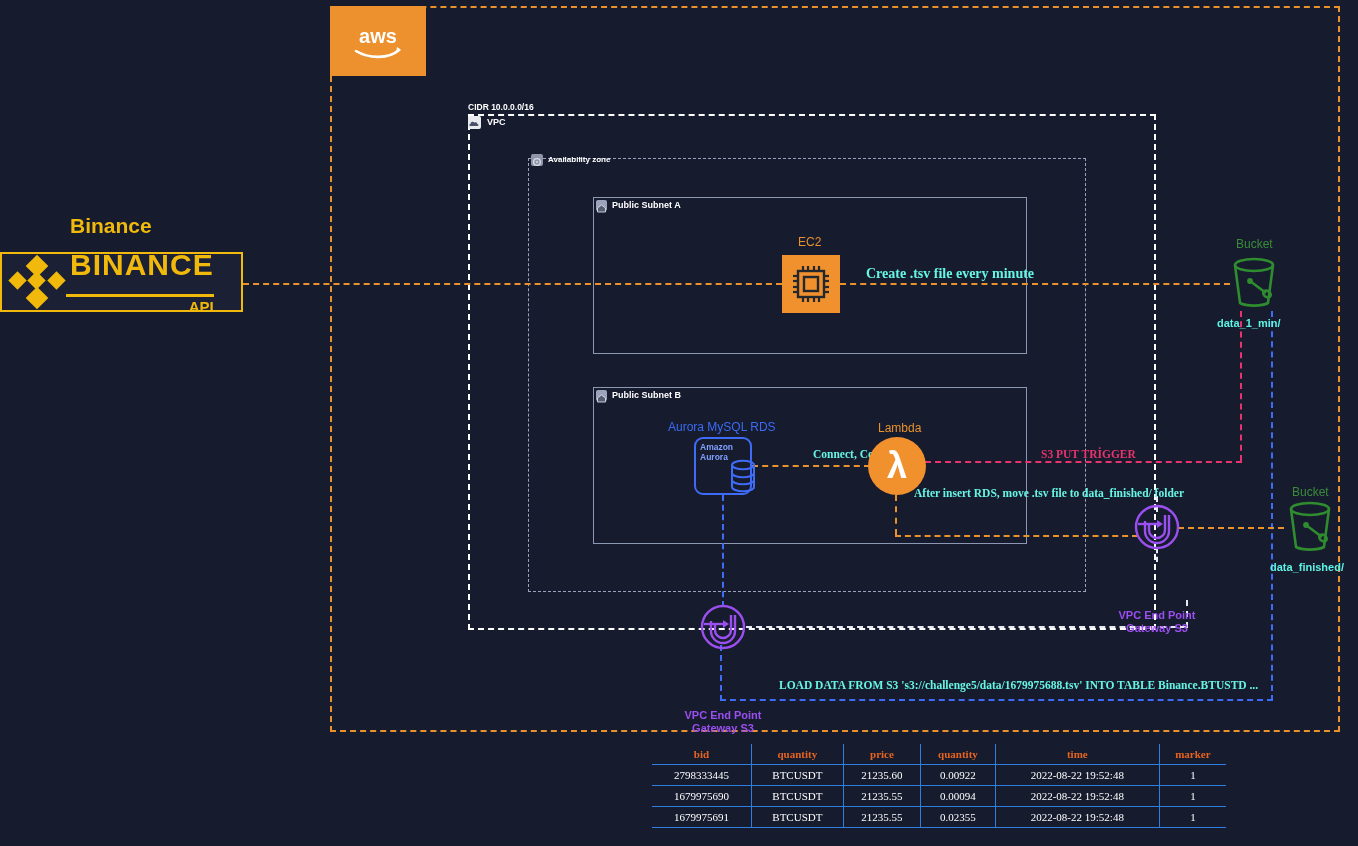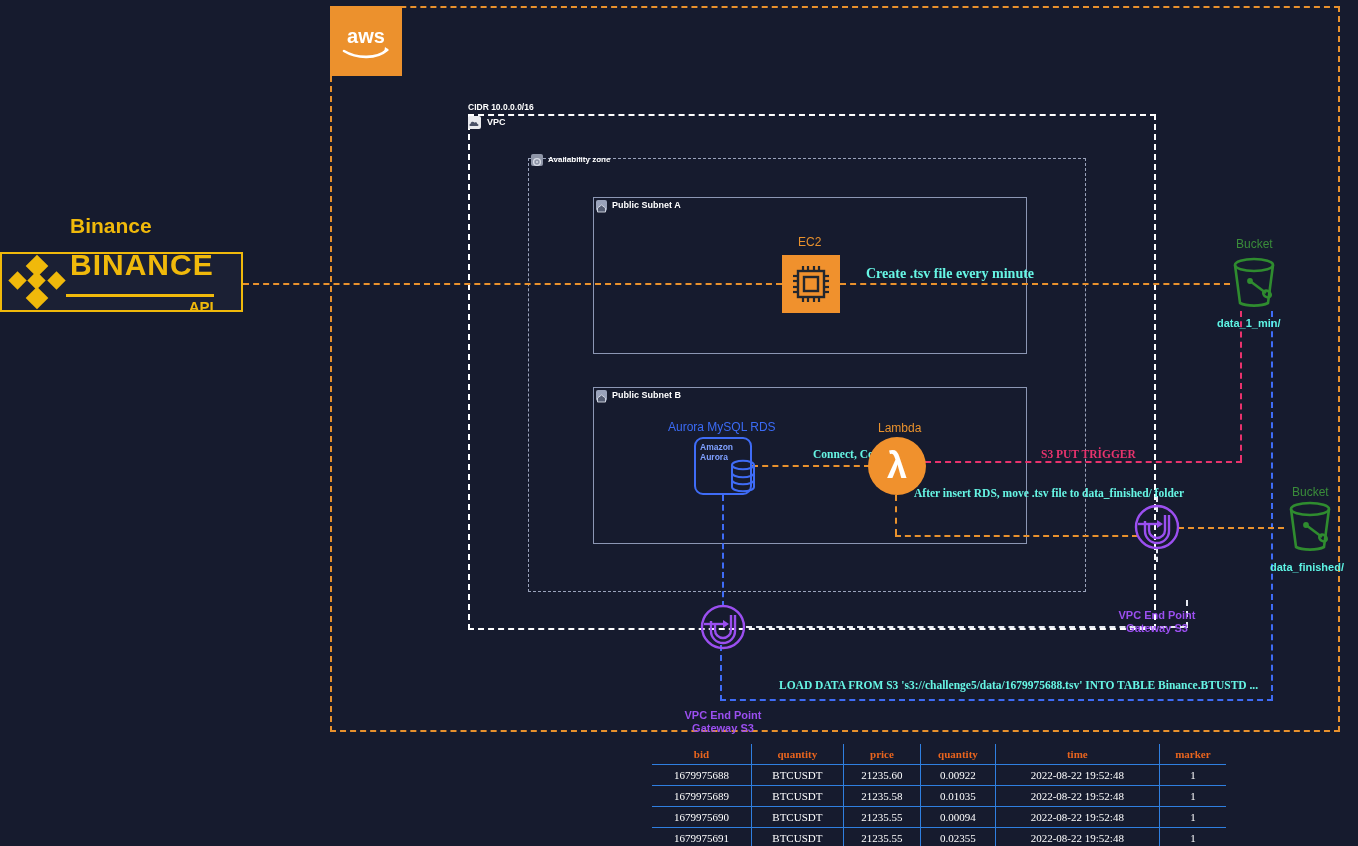--- a/index.html
+++ b/index.html
@@ -12,21 +12,21 @@
   #binance-title{left:70px;top:215px;font-size:21px;font-weight:bold;color:#f0b90b;}
   #binance-logo{left:0px;top:252px;width:243px;height:60px;border:2px solid #f0b90b;
       background:#1b2034;box-sizing:border-box;display:flex;align-items:center;}
   #binance-mark{width:58px;height:58px;position:relative;flex:0 0 58px;margin-left:6px;}
   #binance-word{color:#f0b90b;font-size:30px;font-weight:bold;letter-spacing:1px;
       line-height:1;margin-left:4px;}
   #binance-api{color:#f0b90b;font-size:15px;font-weight:bold;text-align:right;
       border-top:3px solid #f0b90b;margin-top:14px;padding-top:1px;}
 
   
-  #aws-logo{left:330px;top:6px;width:72px;height:70px;background:#ec912d;
+  #aws-logo{left:330px;top:6px;width:96px;height:70px;background:#ec912d;
       display:flex;align-items:center;justify-content:center;}
 
   
   #aws-boundary{left:330px;top:6px;width:1010px;height:726px;
       border:2px dashed #e8912d;box-sizing:border-box;}
   #vpc-boundary{left:468px;top:114px;width:688px;height:516px;
       border:2px dashed #ffffff;box-sizing:border-box;}
   #az-boundary{left:528px;top:158px;width:558px;height:434px;
       border:1px dashed #9aa3bb;box-sizing:border-box;}
   #subnet-a{left:593px;top:197px;width:434px;height:157px;
@@ -319,32 +319,24 @@
         <th>bid</th>
         <th>quantity</th>
         <th>price</th>
         <th>quantity</th>
         <th>time</th>
         <th>marker</th>
       </tr>
     </thead>
   <tbody id="tbody">
       <tr>
-        <td>1679975688</td>
+        <td>2798333445</td>
         <td>BTCUSDT</td>
         <td>21235.60</td>
         <td>0.00922</td>
-        <td>2022-08-22 19:52:48</td>
-        <td>1</td>
-      </tr>
-      <tr>
-        <td>1679975689</td>
-        <td>BTCUSDT</td>
-        <td>21235.58</td>
-        <td>0.01035</td>
         <td>2022-08-22 19:52:48</td>
         <td>1</td>
       </tr>
       <tr>
         <td>1679975690</td>
         <td>BTCUSDT</td>
         <td>21235.55</td>
         <td>0.00094</td>
         <td>2022-08-22 19:52:48</td>
         <td>1</td>

